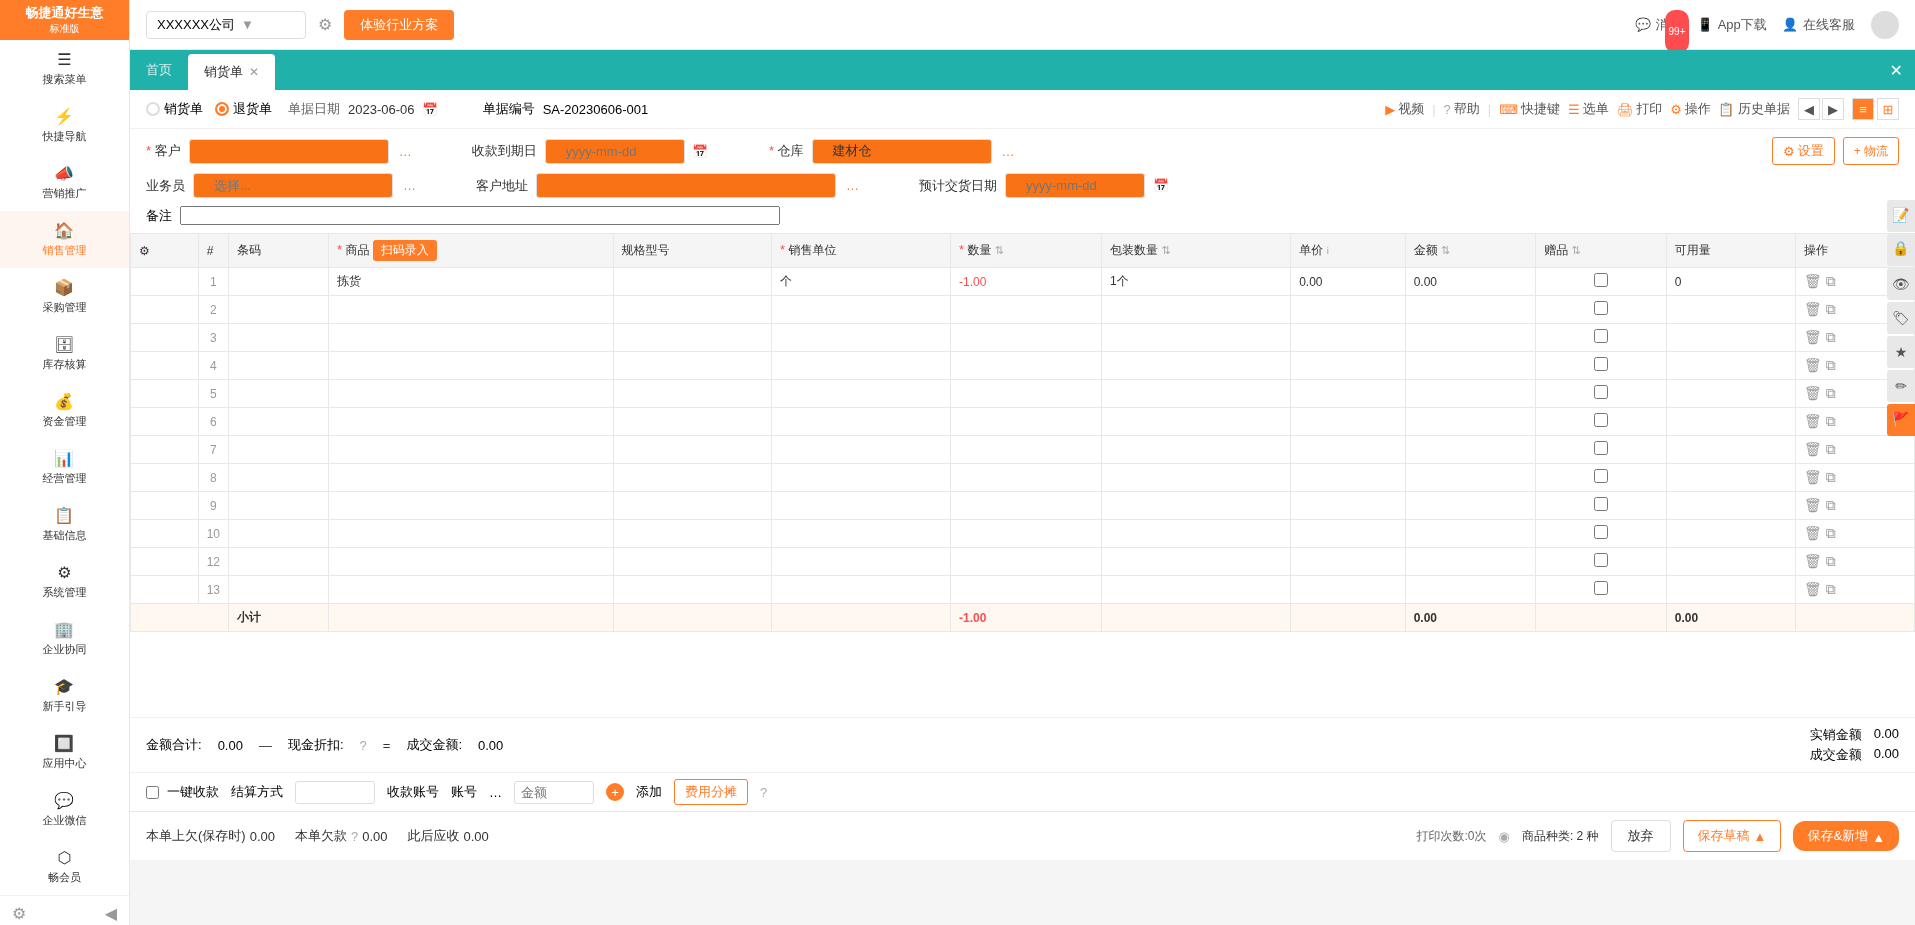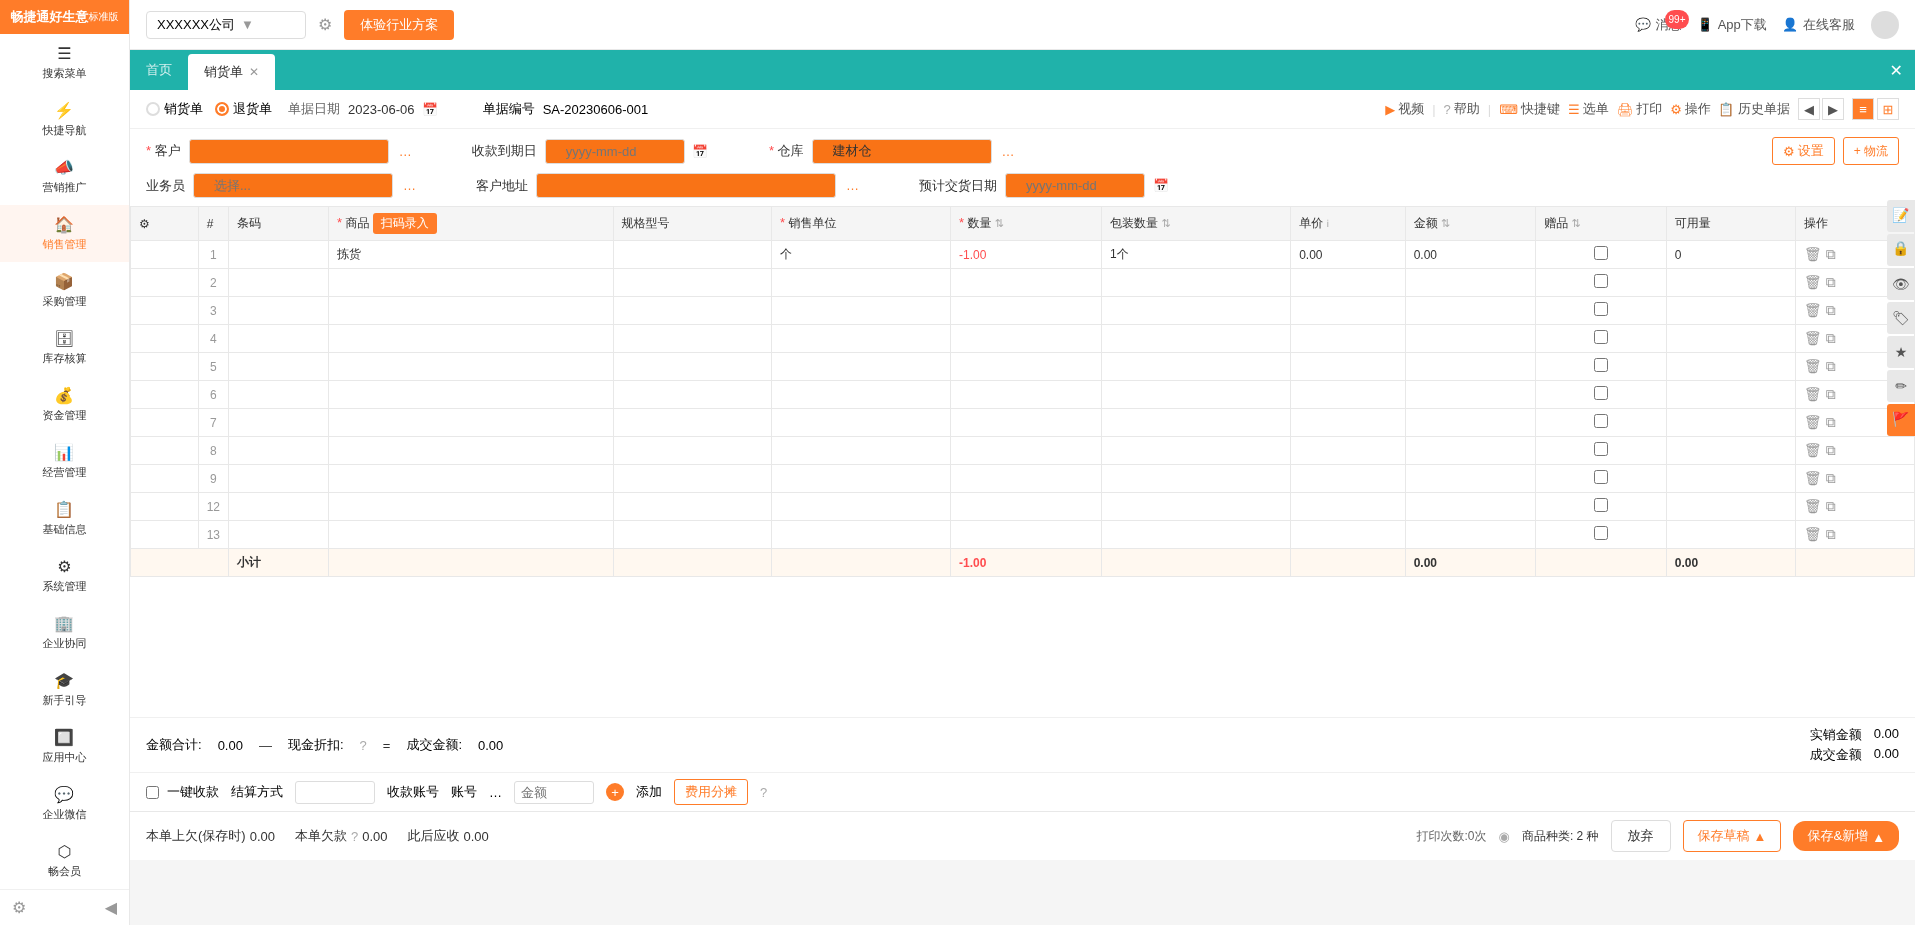--- a/index.html
+++ b/index.html
@@ -1,20 +1,20 @@
 <!DOCTYPE html>
 <html><head>
   <meta charset="utf-8">
   <style>
     * { box-sizing: border-box; margin: 0; padding: 0; font-family: 'Microsoft YaHei', Arial, sans-serif; font-size: 13px; }
     body { background: #f5f5f5; overflow: hidden; width: 1915px; height: 925px; display: flex; }
 
     
     .sidebar { width: 130px; background: #fff; display: flex; flex-direction: column; height: 925px; border-right: 1px solid #e8e8e8; flex-shrink: 0; }
-    .sidebar-logo { background: #ff7c29; height: 50px; display: flex; align-items: center; justify-content: center; color: #fff; flex-direction: row; padding: 4px; }
+    .sidebar-logo { background: #ff7c29; height: 50px; display: flex; align-items: center; justify-content: center; color: #fff; flex-direction: column; padding: 4px; }
     .sidebar-logo .logo-title { font-size: 13px; font-weight: bold; }
     .sidebar-logo .logo-sub { font-size: 10px; }
     .sidebar-item { display: flex; flex-direction: column; align-items: center; padding: 10px 0; cursor: pointer; color: #333; gap: 3px; }
     .sidebar-item.active { background: #fff5f0; color: #ff7c29; }
     .sidebar-item .icon { font-size: 16px; }
     .sidebar-item .label { font-size: 11px; }
     .sidebar-bottom { margin-top: auto; display: flex; align-items: center; justify-content: space-between; padding: 8px 12px; border-top: 1px solid #f0f0f0; }
     .sidebar-bottom .icon { color: #999; font-size: 16px; cursor: pointer; }
 
     
@@ -22,21 +22,21 @@
 
     
     .top-header { height: 50px; background: #fff; border-bottom: 1px solid #e8e8e8; display: flex; align-items: center; padding: 0 16px; gap: 12px; }
     .company-select { display: flex; align-items: center; gap: 6px; border: 1px solid #ddd; border-radius: 4px; padding: 4px 10px; cursor: pointer; min-width: 160px; }
     .company-select .name { font-size: 13px; }
     .company-select .arrow { color: #999; }
     .gear-btn { color: #999; cursor: pointer; font-size: 16px; }
     .trial-btn { background: #ff7c29; color: #fff; border: none; border-radius: 4px; padding: 6px 16px; cursor: pointer; font-size: 13px; }
     .header-right { margin-left: auto; display: flex; align-items: center; gap: 16px; }
     .header-right-item { display: flex; align-items: center; gap: 4px; cursor: pointer; color: #555; font-size: 12px; position: relative; }
-    .badge { background: #ff4d4f; color: #fff; border-radius: 10px; font-size: 10px; padding: 4px 4px; position: absolute; top: -6px; right: -8px; }
+    .badge { background: #ff4d4f; color: #fff; border-radius: 10px; font-size: 10px; padding: 16px 4px; position: absolute; top: -6px; right: -8px; }
     .avatar { width: 28px; height: 28px; border-radius: 50%; background: #ddd; }
 
     
     .tab-bar { height: 40px; background: #20b2aa; display: flex; align-items: center; padding: 0 0; position: relative; }
     .tab-item { height: 40px; display: flex; align-items: center; padding: 0 16px; cursor: pointer; color: rgba(255,255,255,0.8); font-size: 13px; gap: 6px; }
     .tab-item.active { background: #fff; color: #333; border-radius: 4px 4px 0 0; margin-top: 4px; height: 36px; }
     .tab-item .close-icon { color: #999; font-size: 12px; }
     .tab-close-all { margin-left: auto; margin-right: 12px; color: #fff; cursor: pointer; font-size: 16px; }
 
     
@@ -334,20 +334,24 @@
           <label>客户地址</label>
           <input type="text" style="width: 300px;">
           <span class="dots">…</span>
         </div>
         <div class="form-field" style="margin-left:40px;">
           <label>预计交货日期</label>
           <input type="text" placeholder="yyyy-mm-dd" style="width: 140px;">
           <span class="cal-icon">📅</span>
         </div>
       </div>
+      <div class="remark-row form-row">
+        <label>备注</label>
+        <input type="text" style="width: 600px;">
+      </div>
     </div>
 
     <div class="table-container">
       <table class="data-table">
         <thead>
           <tr>
             <th class="th-settings">⚙</th>
             <th>#</th>
             <th>条码</th>
             <th><span style="color:#ff4d4f;">*</span> 商品 <button class="scan-btn">扫码录入</button></th>
@@ -538,20 +542,40 @@
       <td></td>
       <td>
         <div class="action-icons">
           <span class="action-icon">🗑</span>
           <span class="action-icon">⧉</span>
         </div>
       </td>
     </tr>
             <tr>
       <td></td>
+      <td class="row-num">10</td>
+      <td></td>
+      <td></td>
+      <td></td>
+      <td></td>
+      <td class=""></td>
+      <td></td>
+      <td></td>
+      <td></td>
+      <td class="checkbox-cell"><input type="checkbox" class="cb" style=""></td>
+      <td></td>
+      <td>
+        <div class="action-icons">
+          <span class="action-icon">🗑</span>
+          <span class="action-icon">⧉</span>
+        </div>
+      </td>
+    </tr>
+            <tr>
+      <td></td>
       <td class="row-num">12</td>
       <td></td>
       <td></td>
       <td></td>
       <td></td>
       <td class=""></td>
       <td></td>
       <td></td>
       <td></td>
       <td class="checkbox-cell"><input type="checkbox" class="cb" style=""></td>

